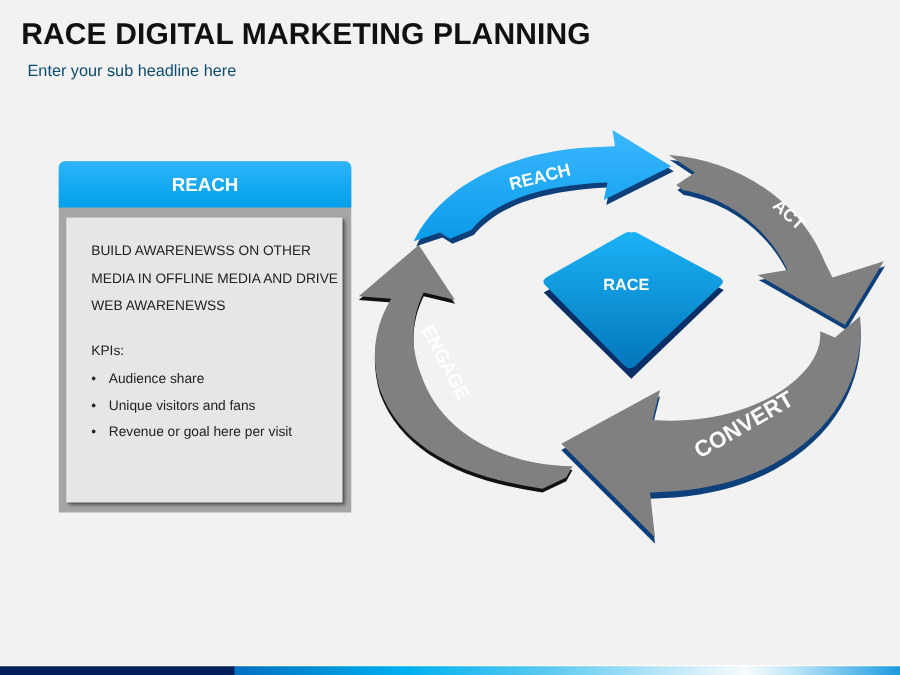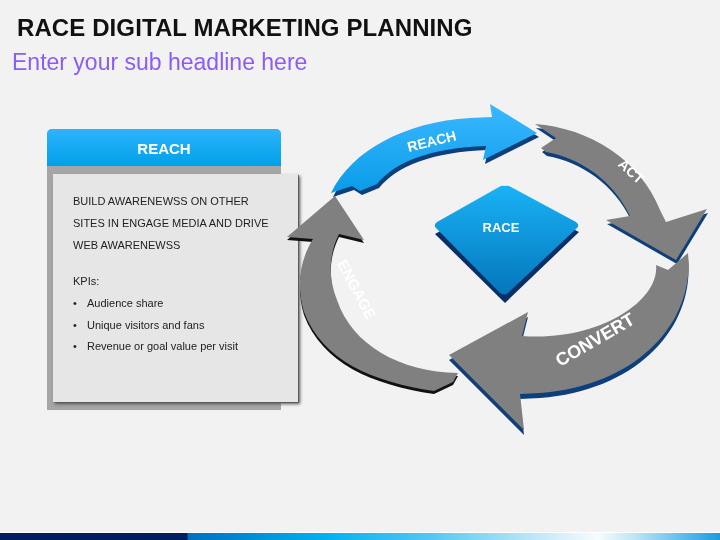--- a/index.html
+++ b/index.html
@@ -6,40 +6,39 @@
   body {
     width:720px; height:540px; overflow:hidden; position:relative;
     background:#f2f2f2;
     font-family:"Liberation Sans", "DejaVu Sans", sans-serif;
   }
   .title {
     position:absolute; left:17px; top:14px;
     font-size:24px; font-weight:bold; color:#111; letter-spacing:0.1px;
   }
   .subtitle {
-    position:absolute; left:12px; top:49px;
-    font-size:23px; color:#8b5cf6;
+    position:absolute; left:22px; top:49px;
+    font-size:13px; color:#0c4a6e;
   }
   .card {
     position:absolute; left:47px; top:129px; width:234px; height:281px;
     background:#a6a6a6;
     border-radius:5px 5px 0 0;
   }
   .card-header {
     position:absolute; left:0; top:0; width:234px; height:37px;
     background:linear-gradient(#2eb4fb, #00a0ea);
     border-radius:5px 5px 0 0;
     color:#fff; font-weight:bold; font-size:15px;
     text-align:center; line-height:40px;
   }
   .card-body {
     position:absolute; left:6px; top:45px; width:221px; height:228px;
     background:#e6e6e6;
     box-shadow: 2px 2px 3px #555, 1px 1px 0 #777;
-    padding-left: 24px;
   }
   .card-desc {
     position:absolute; left:20px; top:16px; width:200px;
     font-size:11px; color:#222; line-height:22px;
   }
   .kpi-label {
     position:absolute; left:20px; top:101px;
     font-size:11px; color:#222;
   }
   .kpi-list {
@@ -61,28 +60,28 @@
 <body>
 
 <div class="title">RACE DIGITAL MARKETING PLANNING</div>
 <div class="subtitle">Enter your sub headline here</div>
 
 <div class="card">
   <div class="card-header">REACH</div>
   <div class="card-body">
     <div class="card-desc">
       <div>BUILD AWARENEWSS ON OTHER</div>
-      <div>SITES IN ENGAGE MEDIA AND DRIVE</div>
+      <div>MEDIA IN OFFLINE MEDIA AND DRIVE</div>
       <div>WEB AWARENEWSS</div>
     </div>
     <div class="kpi-label">KPIs:</div>
     <ul class="kpi-list">
       <li>Audience share</li>
       <li>Unique visitors and fans</li>
-      <li>Revenue or goal value per visit</li>
+      <li>Revenue or goal here per visit</li>
     </ul>
   </div>
 </div>
 
 <svg class="diagram" width="720" height="540" viewBox="0 0 720 540">
   <defs>
     <linearGradient id="blueArrow" x1="0" y1="0" x2="0" y2="1">
       <stop offset="0" stop-color="#3ab8ff"></stop>
       <stop offset="1" stop-color="#0a9be8"></stop>
     </linearGradient>

